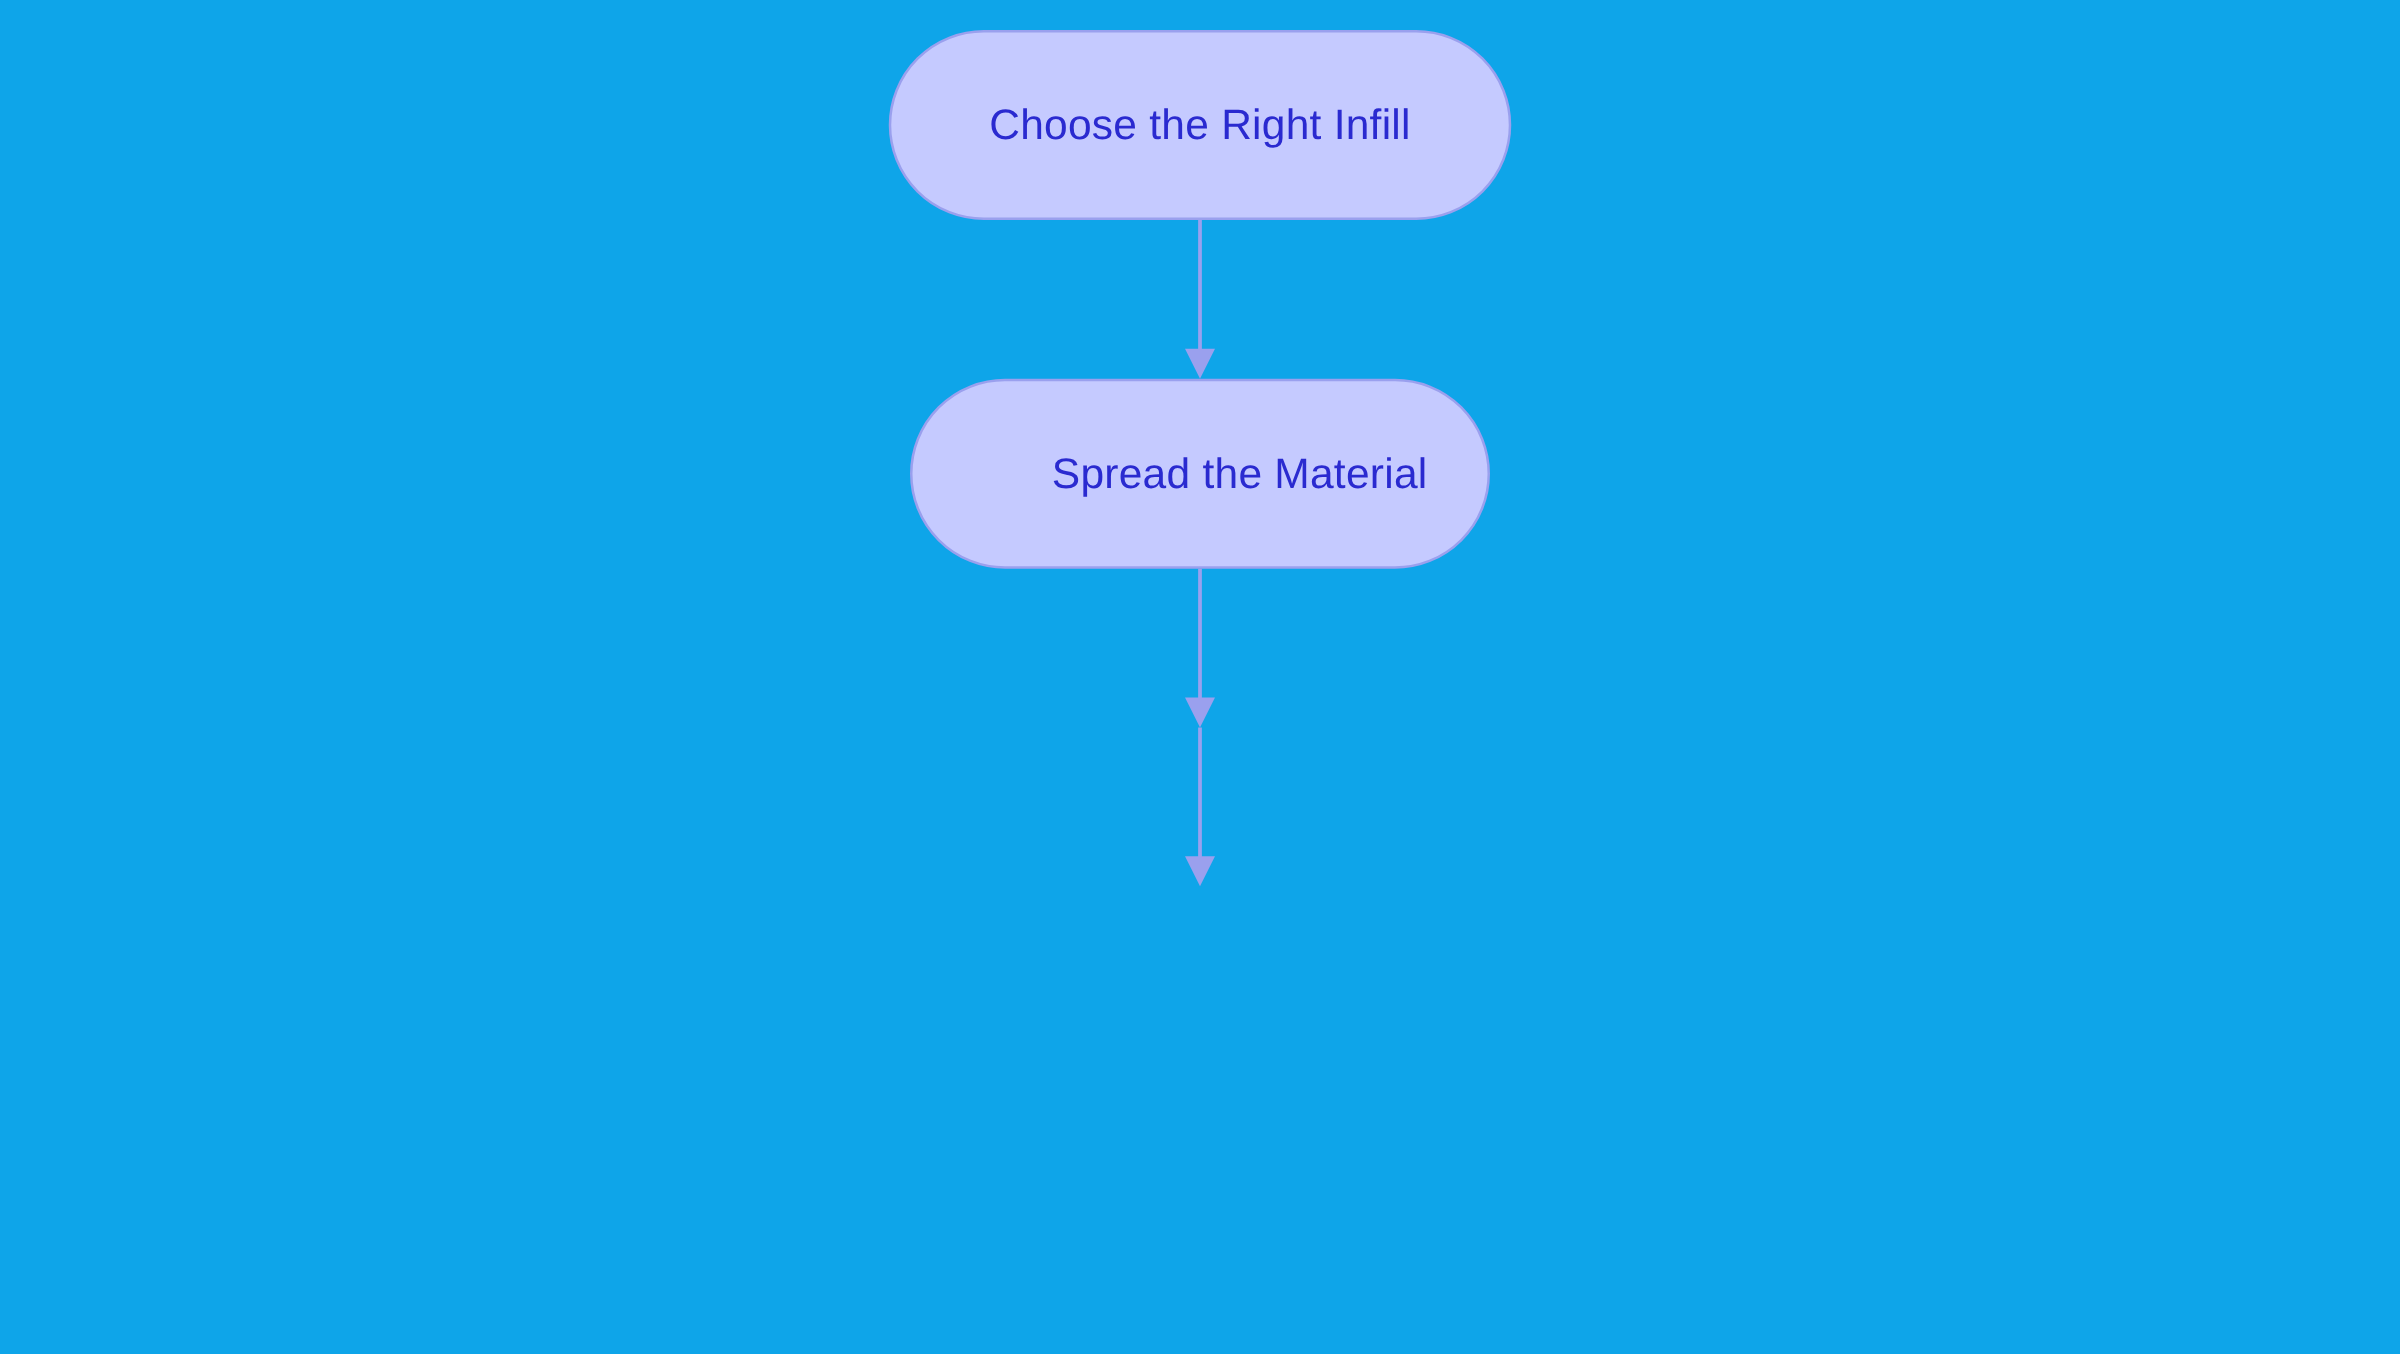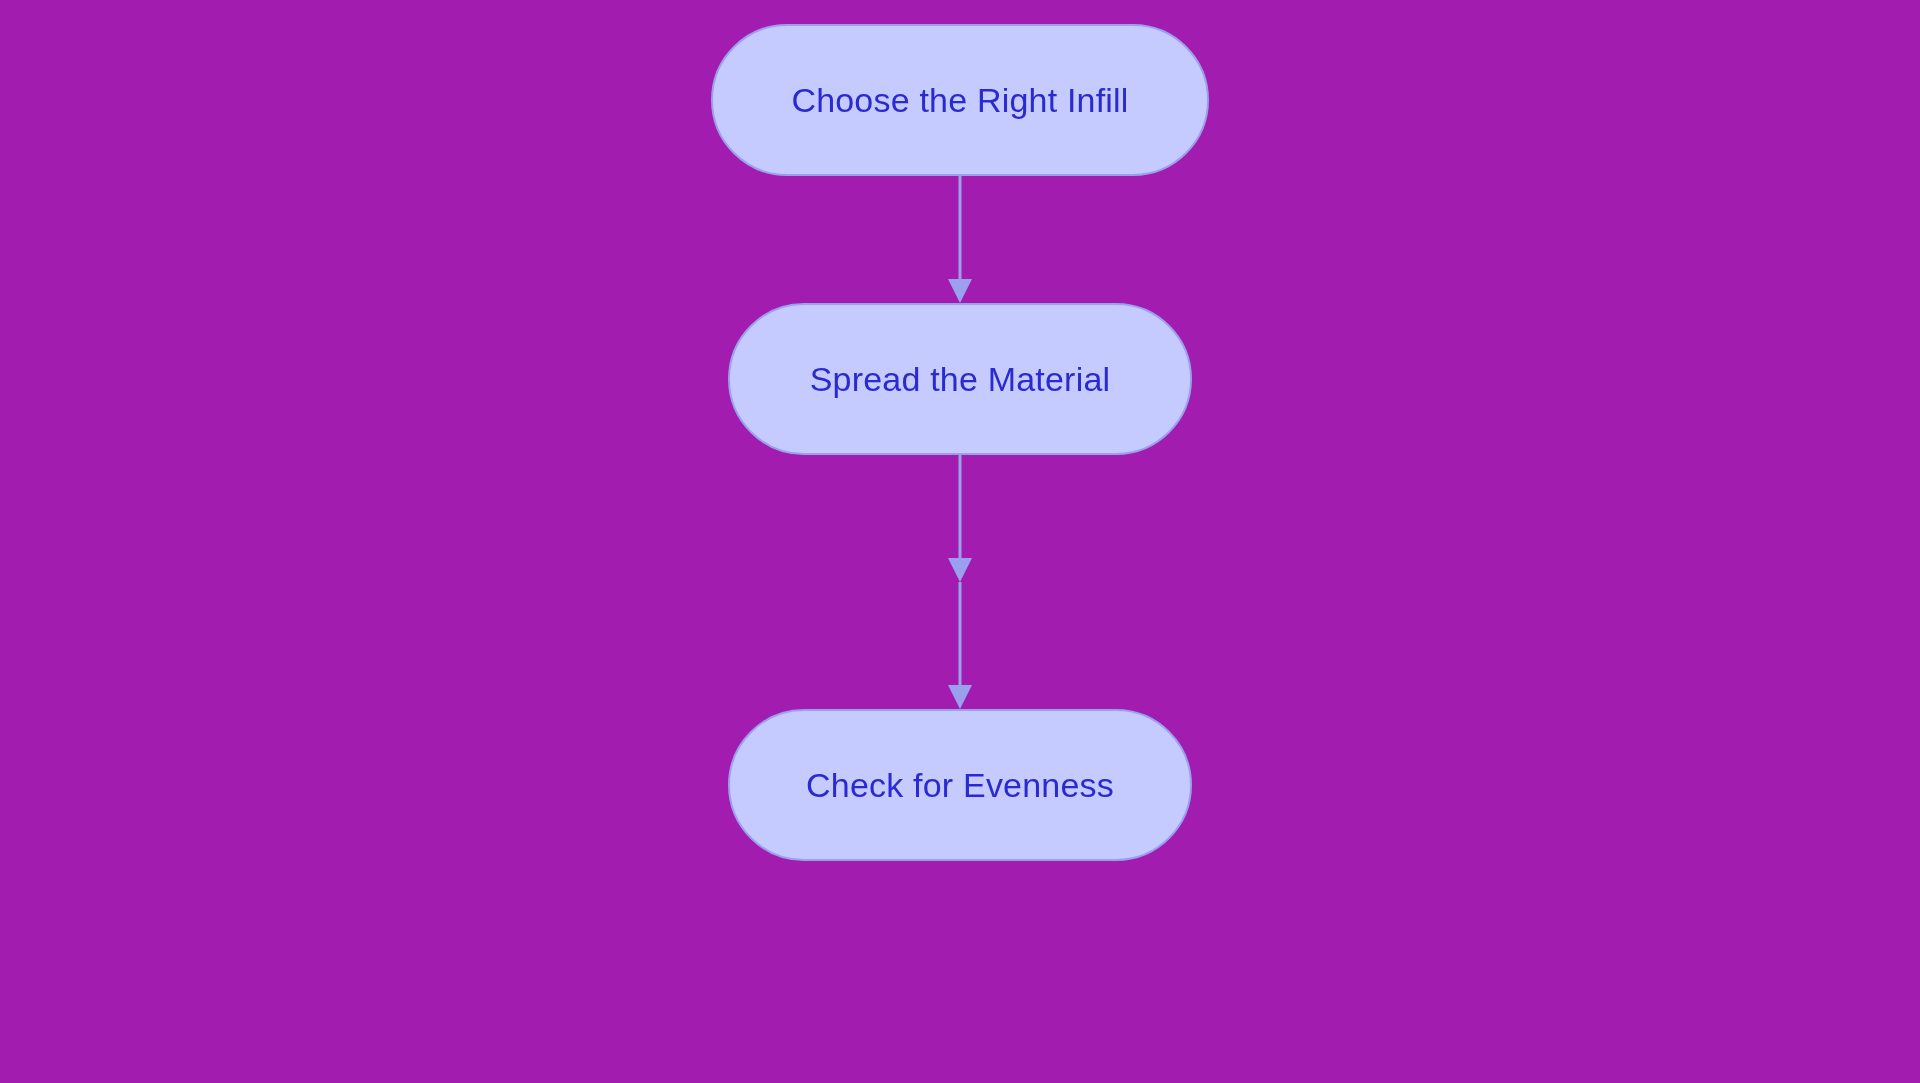--- a/index.html
+++ b/index.html
@@ -11,21 +11,21 @@
     width: 1920px;
     height: 1083px;
     overflow: hidden;
     font-family: "Liberation Sans", sans-serif;
   }
 
   #flowchart {
     position: relative;
     width: 1920px;
     height: 1083px;
-    background: #a21caf;
+    background: #0ea5e9;
   }
 
   .flow-column {
     position: absolute;
     left: 0;
     top: 0;
     width: 1920px;
     height: 1083px;
     display: flex;
     flex-direction: column;
@@ -49,21 +49,21 @@
     white-space: nowrap;
     padding: 0 48px;
   }
 
   .node-label {
     display: block;
     line-height: 1;
   }
 
   .node-1 { margin-top: 24px; min-width: 498px; }
-  .node-2 { min-width: 464px; }
+  .node-2 { min-width: 464px; justify-content: flex-end; }
   .node-3 { min-width: 396px; }
   .node-4 { min-width: 464px; }
 
   .connector {
     width: 28px;
     height: 127px;
     display: block;
   }
 
   .connector svg {
@@ -112,18 +112,15 @@
     </div>
 
 
     <div class="connector">
       <svg viewBox="0 0 28 127" xmlns="http://www.w3.org/2000/svg">
         <line class="conn-stem" x1="14" y1="0" x2="14" y2="104"></line>
         <polygon class="conn-head" points="2,103 26,103 14,127"></polygon>
       </svg>
     </div>
 
-    <div class="node node-4">
-      <span class="node-label">Check for Evenness</span>
-    </div>
 
   </div>
 </div>
 
 </body></html>

